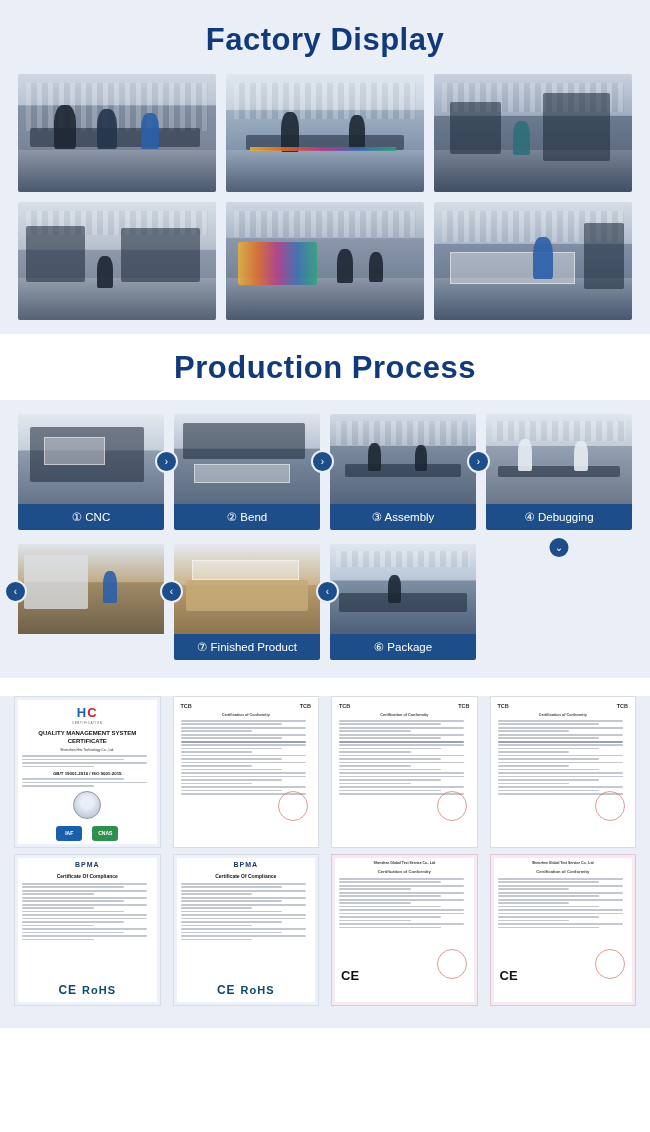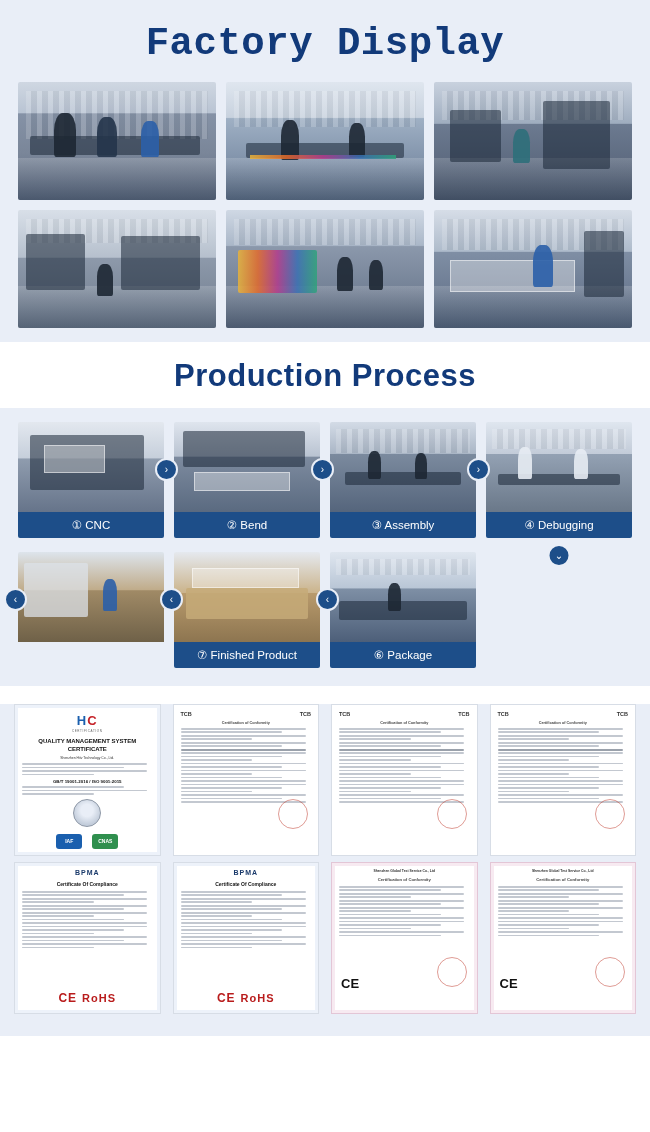--- a/index.html
+++ b/index.html
@@ -18,23 +18,22 @@
   }
 
   
   .section-title {
     text-align: center;
     color: #123a7a;
     font-weight: bold;
     letter-spacing: 0.5px;
   }
   .title-factory {
-    font-size: 39px;
+    font-size: 31px;
     padding: 22px 0 16px 0;
-    font-family: Liberation Mono, monospace;
   }
   .title-production {
     font-size: 31px;
     padding: 16px 0 14px 0;
   }
   .title-certificate {
     font-size: 31px;
     padding: 20px 0 16px 0;
   }
 
@@ -264,21 +263,21 @@
     font-weight: bold;
   }
   .iaf.green { background: #2f8f4e; }
   .ce-row {
     position: absolute;
     bottom: 8px;
     left: 0; right: 0;
     text-align: center;
     font-size: 12px;
     font-weight: bold;
-    color: #b91c1c;
+    color: #0c4a6e;
     letter-spacing: 1px;
   }
   .ce-row .rohs { font-size: 11px; margin-left: 5px; }
   .cert.pinkborder {
     border: 1px solid #e3c6d6;
     box-shadow: inset 0 0 0 3px #f7eaf1;
   }
   .cert.blueborder {
     box-shadow: inset 0 0 0 3px #edf2fa;
   }

